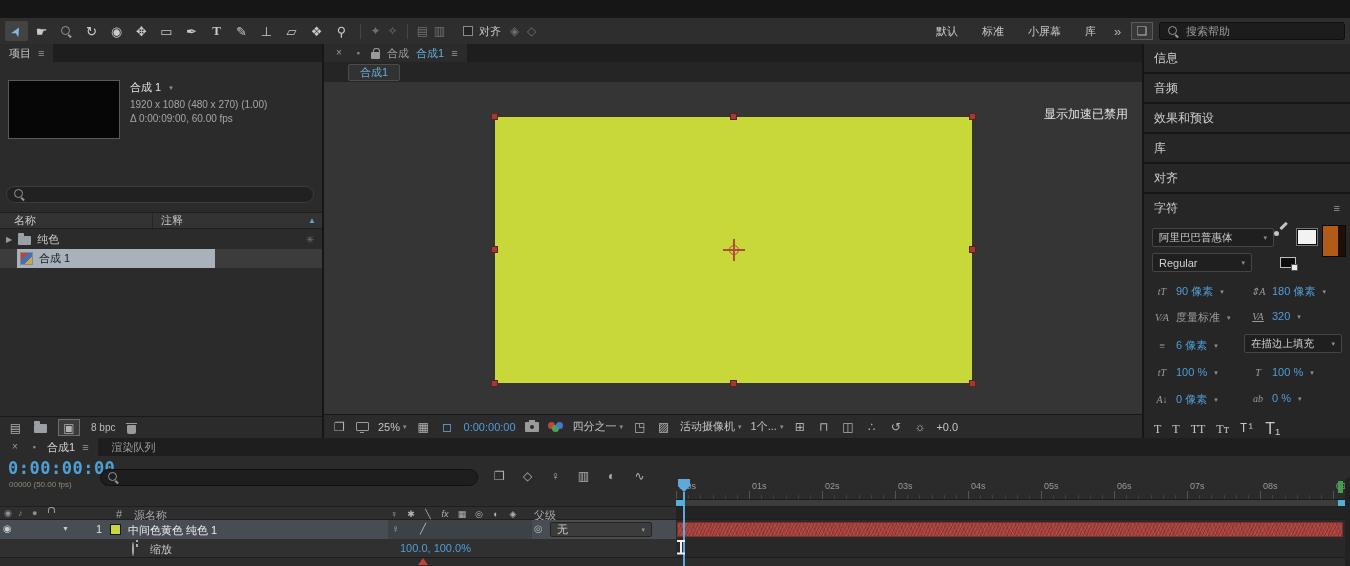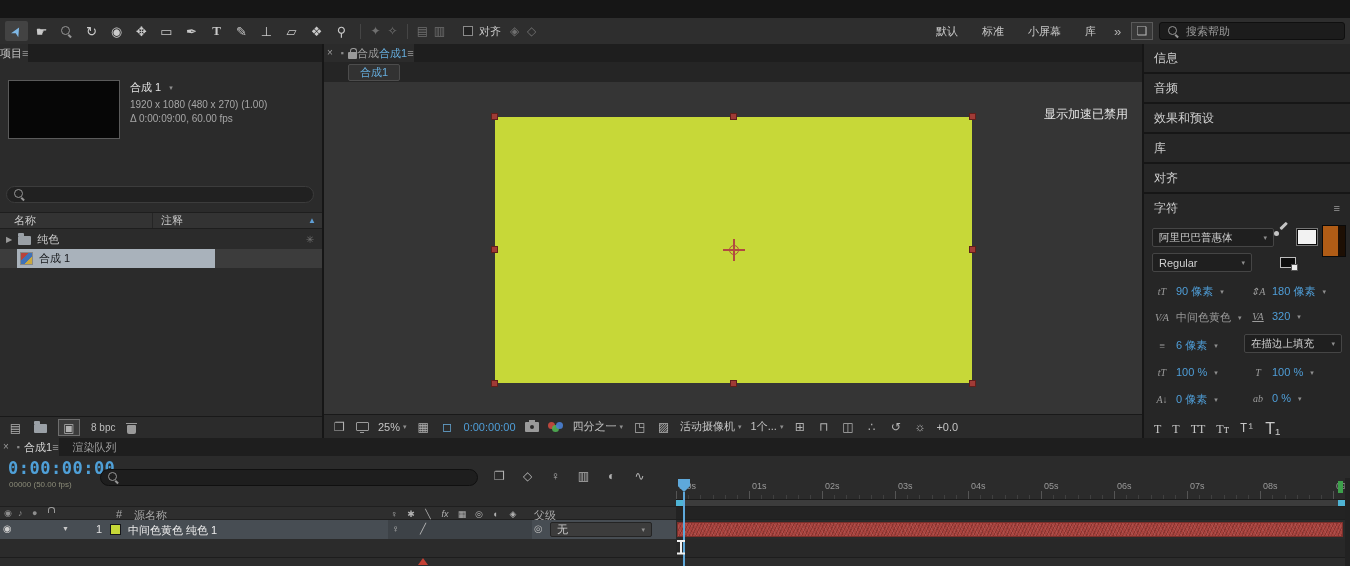--- a/index.html
+++ b/index.html
@@ -53,21 +53,21 @@
 .menubar{position:absolute;left:0;top:0;width:100%;height:18px;background:#292929;border-bottom:1px solid #161616;display:flex;align-items:center;padding:0 4px}
 .menu-item{padding:0 8px;color:#d4d4d4;line-height:18px}
 .toolbar{position:absolute;left:0;top:18px;width:100%;height:26px;background:#2e2e2e;display:flex;align-items:center;padding:0 5px;gap:2px}
 .tool{width:23px;height:20px;display:inline-flex;align-items:center;justify-content:center;color:#c9c9c9;font-size:13px;border-radius:2px;flex:none}
 .tool.active{background:#434343;color:#7fb8e6}
 .ws-label{color:#c9c9c9;padding:0 12px;white-space:nowrap}
 .searchbox{display:flex;align-items:center;gap:7px;background:#1c1c1c;border:1px solid #0f0f0f;border-radius:3px;height:18px;padding:0 8px;color:#9a9a9a;flex:none}
 
 .panel{position:absolute;background:#2b2b2b}
 .tabstrip{position:absolute;left:0;top:0;right:0;height:18px;background:#1e1e1e;display:flex;align-items:stretch}
-.tab{display:flex;align-items:center;background:#2b2b2b;padding:0 0}
+.tab{display:flex;align-items:center;gap:7px;background:#2b2b2b;padding:0 9px}
 
 #project{left:0;top:44px;width:322px;height:394px}
 .proj-info{position:absolute;left:0;top:36px;display:flex;padding:0 8px}
 .thumb{width:112px;height:59px;background:#060606;border:1px solid #5a5a5a;flex:none}
 .meta{margin-left:10px}
 .meta .l1{color:#e2e2e2;margin-bottom:3px}
 .meta .l2{color:#a6a6a6;font-size:10px;line-height:14px}
 .proj-search{position:absolute;left:6px;right:8px;top:142px;height:17px;border-radius:9px;background:#212121;border:1px solid #3c3c3c;display:flex;align-items:center;padding:0 7px;gap:6px}
 .proj-cols{position:absolute;left:0;right:0;top:168px;height:17px;background:#333;border-top:1px solid #1e1e1e;border-bottom:1px solid #1e1e1e;display:flex;align-items:center}
 .proj-cols .cname{width:152px;padding-left:14px}
@@ -339,21 +339,21 @@
           <span class="blue">90 像素</span>
           <span class="caret">▾</span>
         </div>
         <div class="cell" style="left:104px;top:62px">
           <span class="cicon">⇕A</span>
           <span class="blue">180 像素</span>
           <span class="caret">▾</span>
         </div>
         <div class="cell" style="left:8px;top:88px">
           <span class="cicon">V⁄A</span>
-          <span style="color:#9a9a9a">中间色黄色</span>
+          <span style="color:#9a9a9a">度量标准</span>
           <span class="caret">▾</span>
         </div>
         <div class="cell" style="left:104px;top:88px">
           <span class="cicon" style="text-decoration:underline">VA</span>
           <span class="blue">320</span>
           <span class="caret">▾</span>
         </div>
         <div class="cell" style="left:8px;top:116px">
           <span class="cicon">≡</span>
           <span class="blue">6 像素</span>
@@ -474,20 +474,25 @@
         <span class="abs" style="left:534px;top:3px;font-size:10px;color:#b9b9b9">◎</span>
         <div class="abs flex" style="left:550px;top:2px;width:102px;height:15px;background:#3c3c3c;border:1px solid #242424;border-radius:2px;justify-content:space-between;padding:0 6px">
           <span>无</span>
           <span class="caret">▾</span>
         </div>
       </div>
       <div class="tl-layer-track">
         <div class="layerbar"></div>
       </div>
 
+      <div class="tl-prop">
+        <span class="stopwatch abs" style="left:132px;top:4px"></span>
+        <span class="abs" style="left:150px;top:3px;color:#c6c6c6">缩放</span>
+        <span class="abs blue" style="left:400px;top:3px">100.0, 100.0%</span>
+      </div>
       <div class="tl-prop-track"></div>
 
       <div class="tl-bottom">
         <span class="abs" style="left:418px;bottom:1px;width:0;height:0;border-left:5px solid transparent;border-right:5px solid transparent;border-bottom:7px solid #c44134"></span>
       </div>
 
       <div class="cti-line"></div>
       <div class="cti-head"></div>
       <span class="ibeam" style="left:677px;top:84px"></span>
       <div class="scrollcol"></div>

